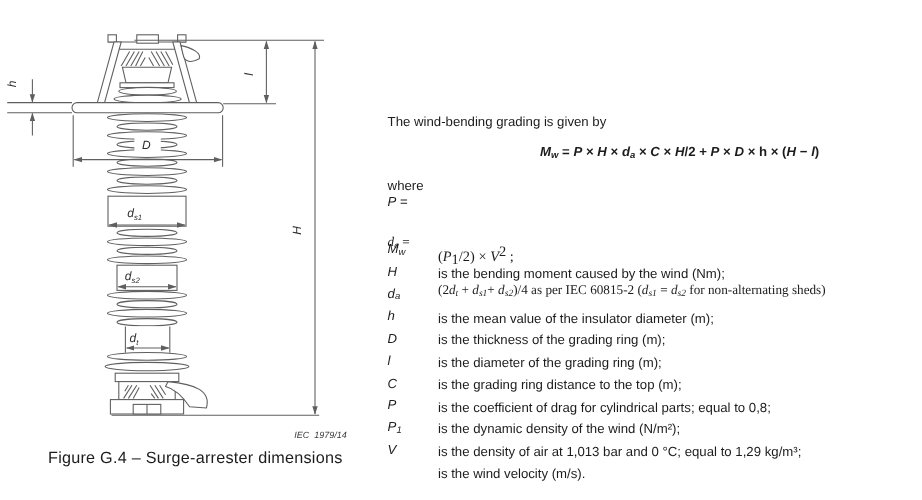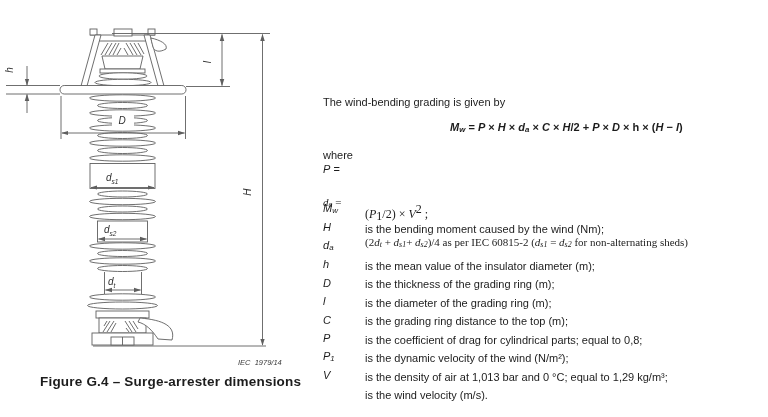--- a/index.html
+++ b/index.html
@@ -15,22 +15,22 @@
   .intro{position:absolute;left:0;top:96px;}
   .formula{position:absolute;left:127px;top:121px;font-weight:bold;white-space:nowrap;}
   .where{position:absolute;left:0;top:149px;}
   .symrow{position:absolute;left:0;display:flex;white-space:nowrap;}
   .symrow .sym{width:42px;flex:none;}
   .symrow .bod{flex:none;margin-top:40px;}
   .prow1{top:163px;}
   .prow2{top:196px;font-family:Liberation Serif, serif;}
   .defs{position:absolute;left:0;top:200px;width:440px;}
   .defs .symrow{position:static;height:18.5px;align-items:center;}
-  .caption{position:absolute;left:40px;top:374px;font-size:13.5px;font-weight:bold;letter-spacing:0.2px;}
-  .credit{position:absolute;left:238px;top:358px;width:58px;text-align:left;font-size:7.5px;font-style:italic;color:#3a3a3a;}
+  .caption{position:absolute;left:40px;top:374px;font-size:13.5px;font-weight:normal;letter-spacing:0.2px;}
+  .credit{position:absolute;left:238px;top:358px;width:58px;text-align:center;font-size:7.5px;font-style:italic;color:#3a3a3a;}
   svg.fig{position:absolute;left:0;top:0;}
   svg.fig .ln{stroke:#5f5f5f;stroke-width:0.9;fill:none;}
   svg.fig .wh{stroke:#5f5f5f;stroke-width:0.9;fill:#ffffff;}
   svg.fig .clear{fill:#ffffff;stroke:none;}
   svg.fig .dim{font-family:"Liberation Sans",sans-serif;font-size:10px;font-style:italic;fill:#2e2e2e;}
   svg.fig .svgsub{font-size:6.5px;}
 </style>
 </head>
 <body>
 
@@ -196,21 +196,21 @@
     <div class="symrow">
       <span class="sym"><span class="i">l</span></span>
       <span class="bod">is the grading ring distance to the top (m);</span>
     </div>
     <div class="symrow">
       <span class="sym"><span class="i">C</span></span>
       <span class="bod">is the coefficient of drag for cylindrical parts; equal to 0,8;</span>
     </div>
     <div class="symrow">
       <span class="sym"><span class="i">P</span></span>
-      <span class="bod">is the dynamic velocity of the wind (N/m²);</span>
+      <span class="bod">is the dynamic density of the wind (N/m²);</span>
     </div>
     <div class="symrow">
       <span class="sym"><span class="i">P</span><span class="s i">1</span></span>
       <span class="bod">is the density of air at 1,013 bar and 0 °C; equal to 1,29 kg/m³;</span>
     </div>
     <div class="symrow">
       <span class="sym"><span class="i">V</span></span>
       <span class="bod">is the wind velocity (m/s).</span>
     </div>
   </div>

